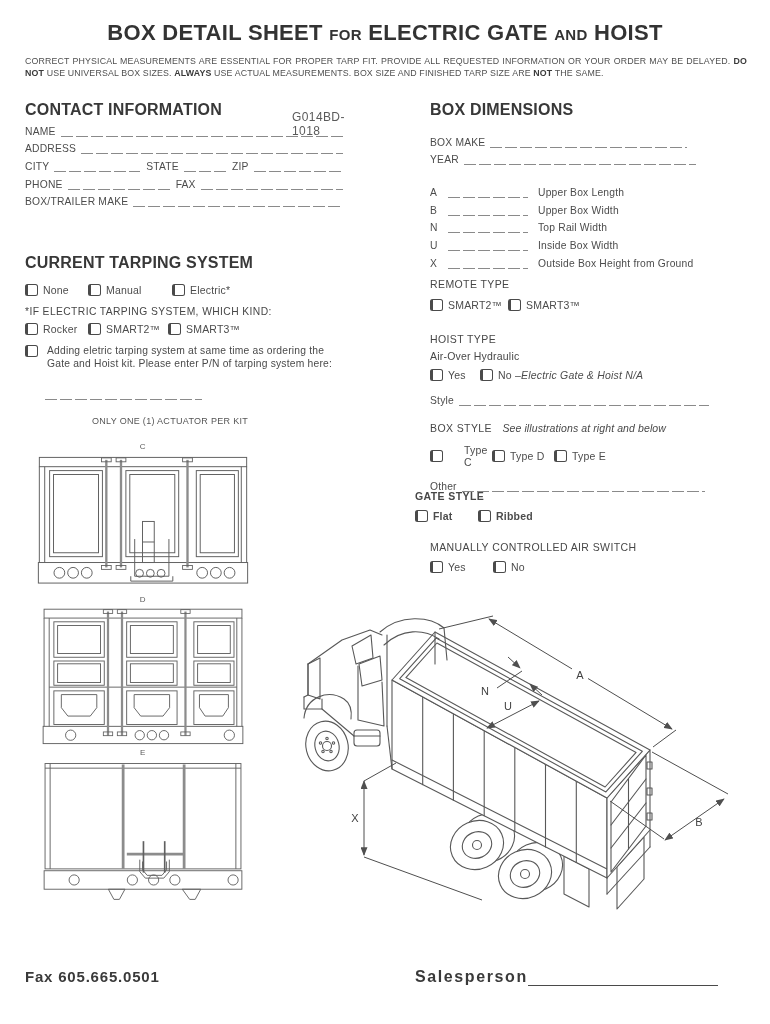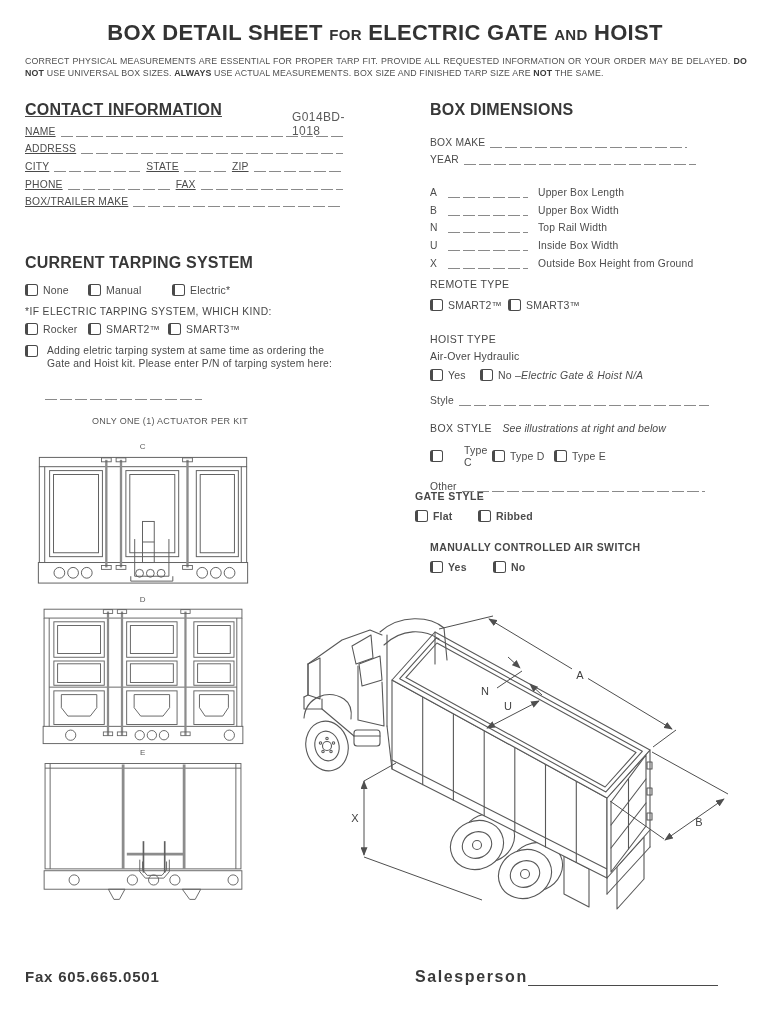--- a/index.html
+++ b/index.html
@@ -43,21 +43,21 @@
   <div class="abs title">
     <span>BOX DETAIL SHEET</span>
     <span class="sm">FOR</span>
     <span>ELECTRIC GATE</span>
     <span class="sm">AND</span>
     <span>HOIST</span>
   </div>
 
   <div class="abs intro"><span>CORRECT PHYSICAL MEASUREMENTS ARE ESSENTIAL FOR PROPER TARP FIT. PROVIDE ALL REQUESTED INFORMATION OR YOUR ORDER MAY BE DELAYED. </span><b>DO NOT</b><span> USE UNIVERSAL BOX SIZES. </span><b>ALWAYS</b><span> USE ACTUAL MEASUREMENTS. BOX SIZE AND FINISHED TARP SIZE ARE </span><b>NOT</b><span> THE SAME.</span></div>
 
-  <div class="abs" style="left:25px;top:101px;width:318px;text-decoration:underline;">
+  <div class="abs" style="left:25px;top:101px;width:318px;">
     <span class="h2">CONTACT INFORMATION</span>
     <span class="abs code" style="left:255px;top:9px;">G014BD-1018</span>
     <div style="margin-top:0;">
       <div class="frow">
         <span class="flabel">NAME</span>
         <span class="ul grow"></span>
       </div>
       <div class="frow">
         <span class="flabel">ADDRESS</span>
         <span class="ul grow"></span>
@@ -232,21 +232,21 @@
         <span class="cb"></span>
         <span>Flat</span>
       </label>
       <label class="opt">
         <span class="cb"></span>
         <span>Ribbed</span>
       </label>
     </div>
   </div>
 
-  <div class="abs" style="left:430px;top:541px;width:290px;font-weight:bold;">
+  <div class="abs" style="left:430px;top:541px;width:290px;">
     <div class="sub">MANUALLY CONTROLLED AIR SWITCH</div>
     <div style="margin-top:8px;display:flex;">
       <label class="opt" style="width:63px;">
         <span class="cb"></span>
         <span>Yes</span>
       </label>
       <label class="opt">
         <span class="cb"></span>
         <span>No</span>
       </label>

